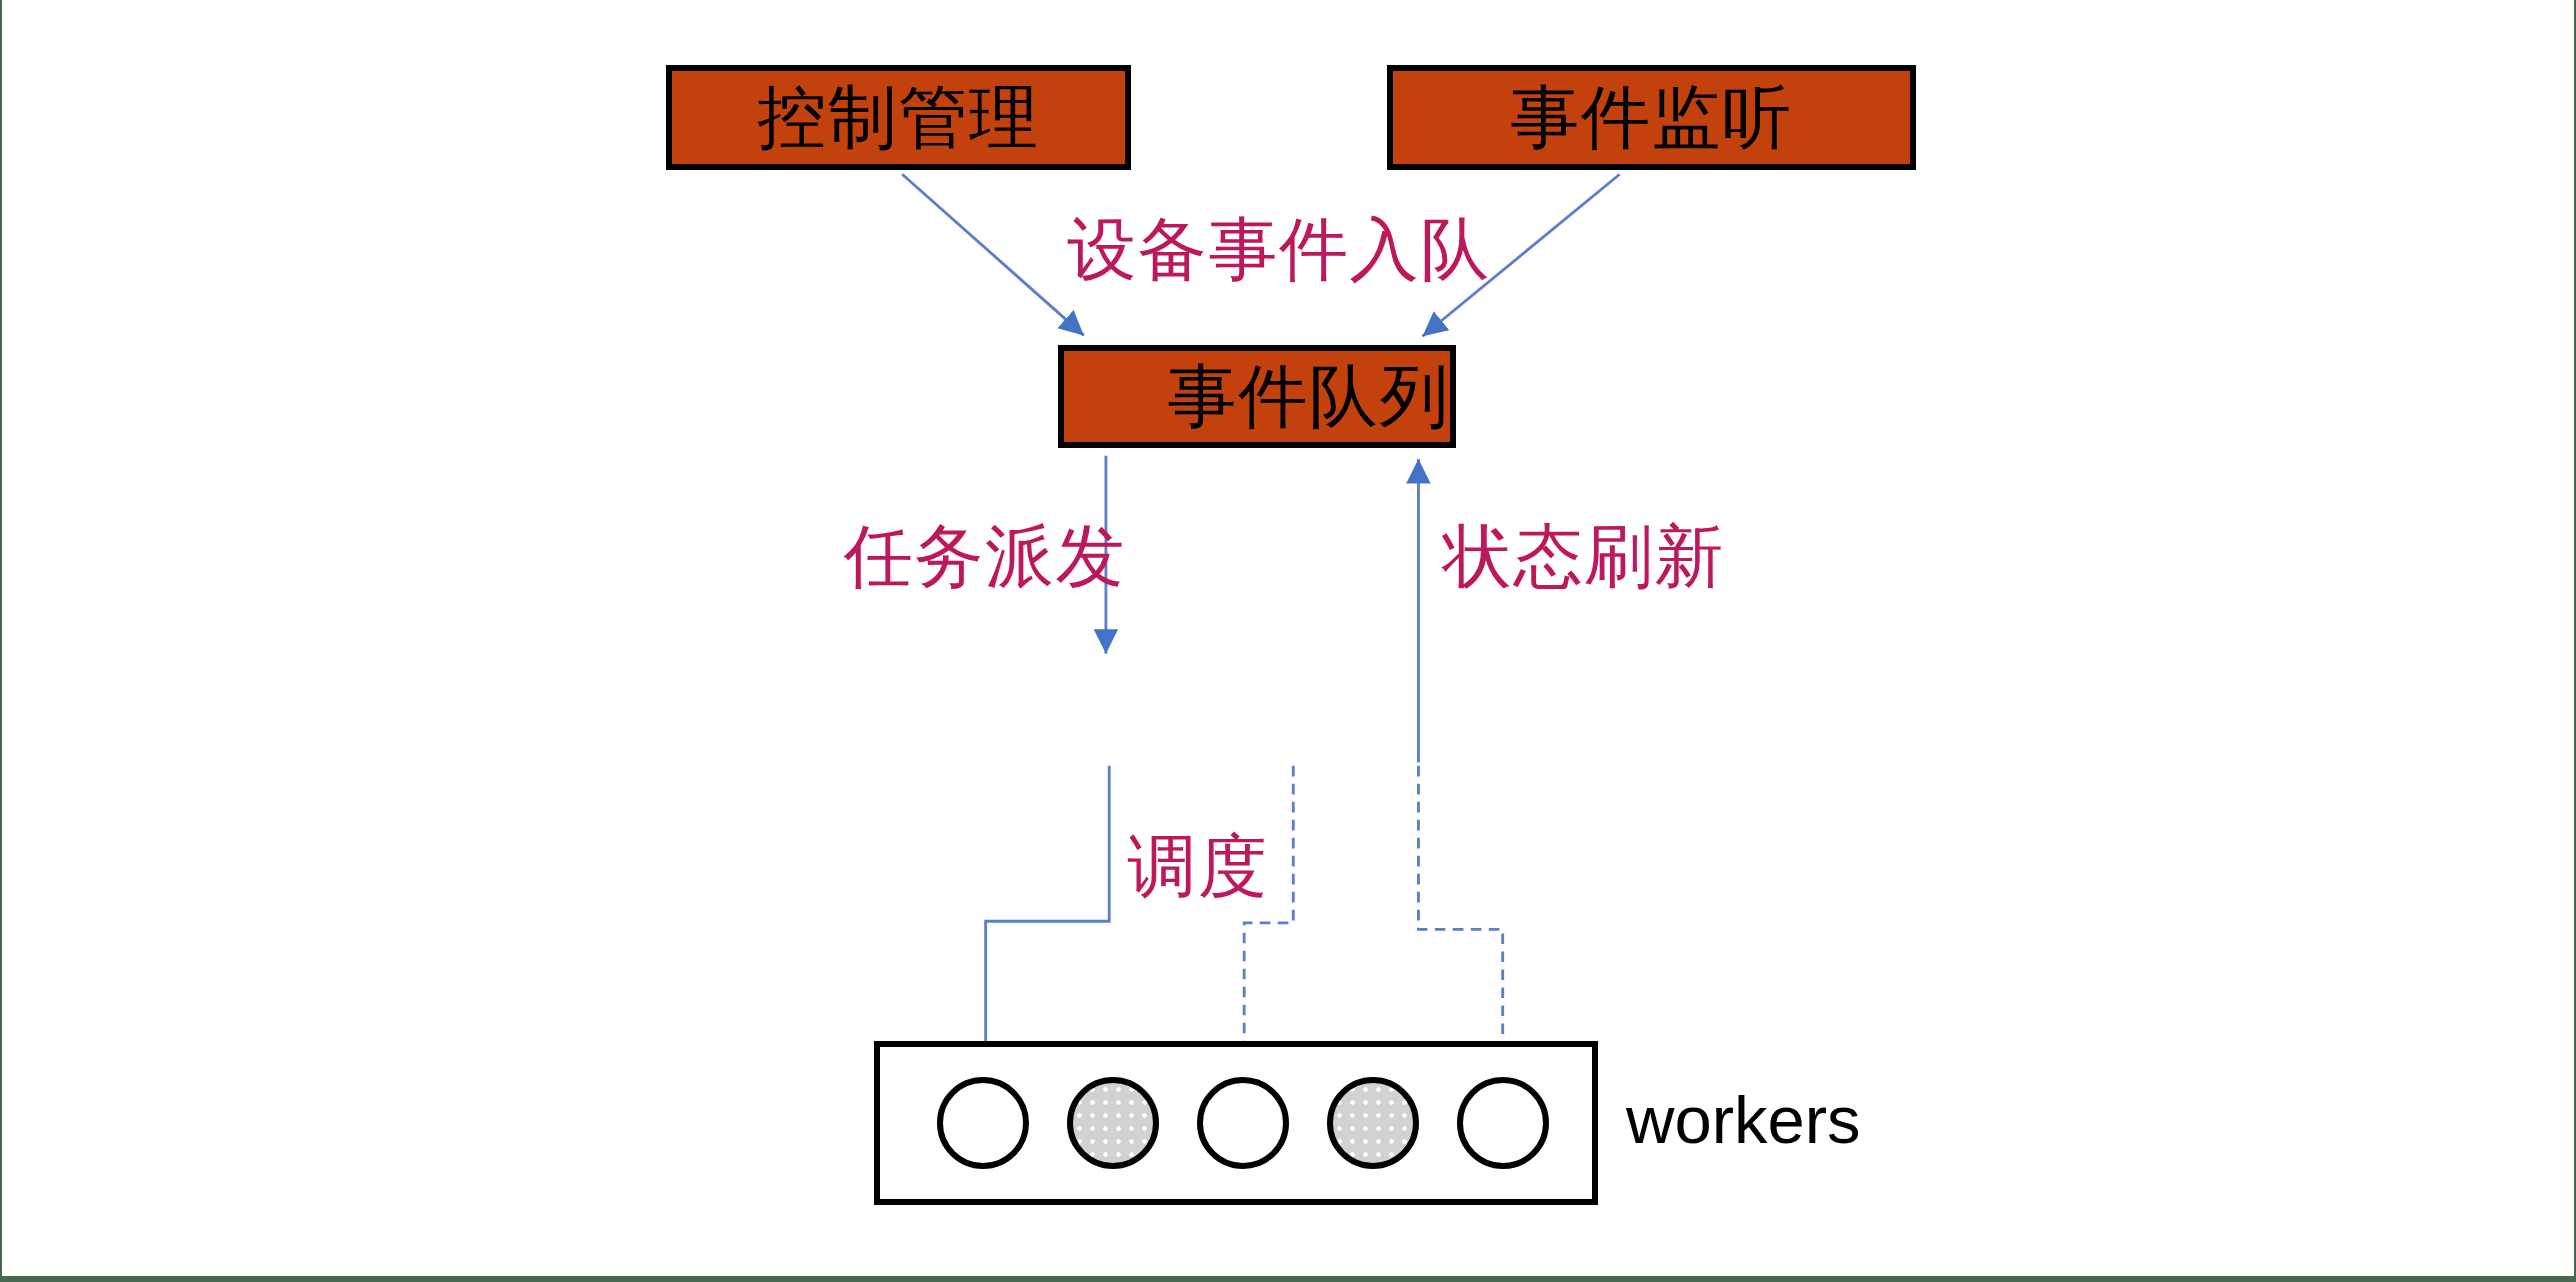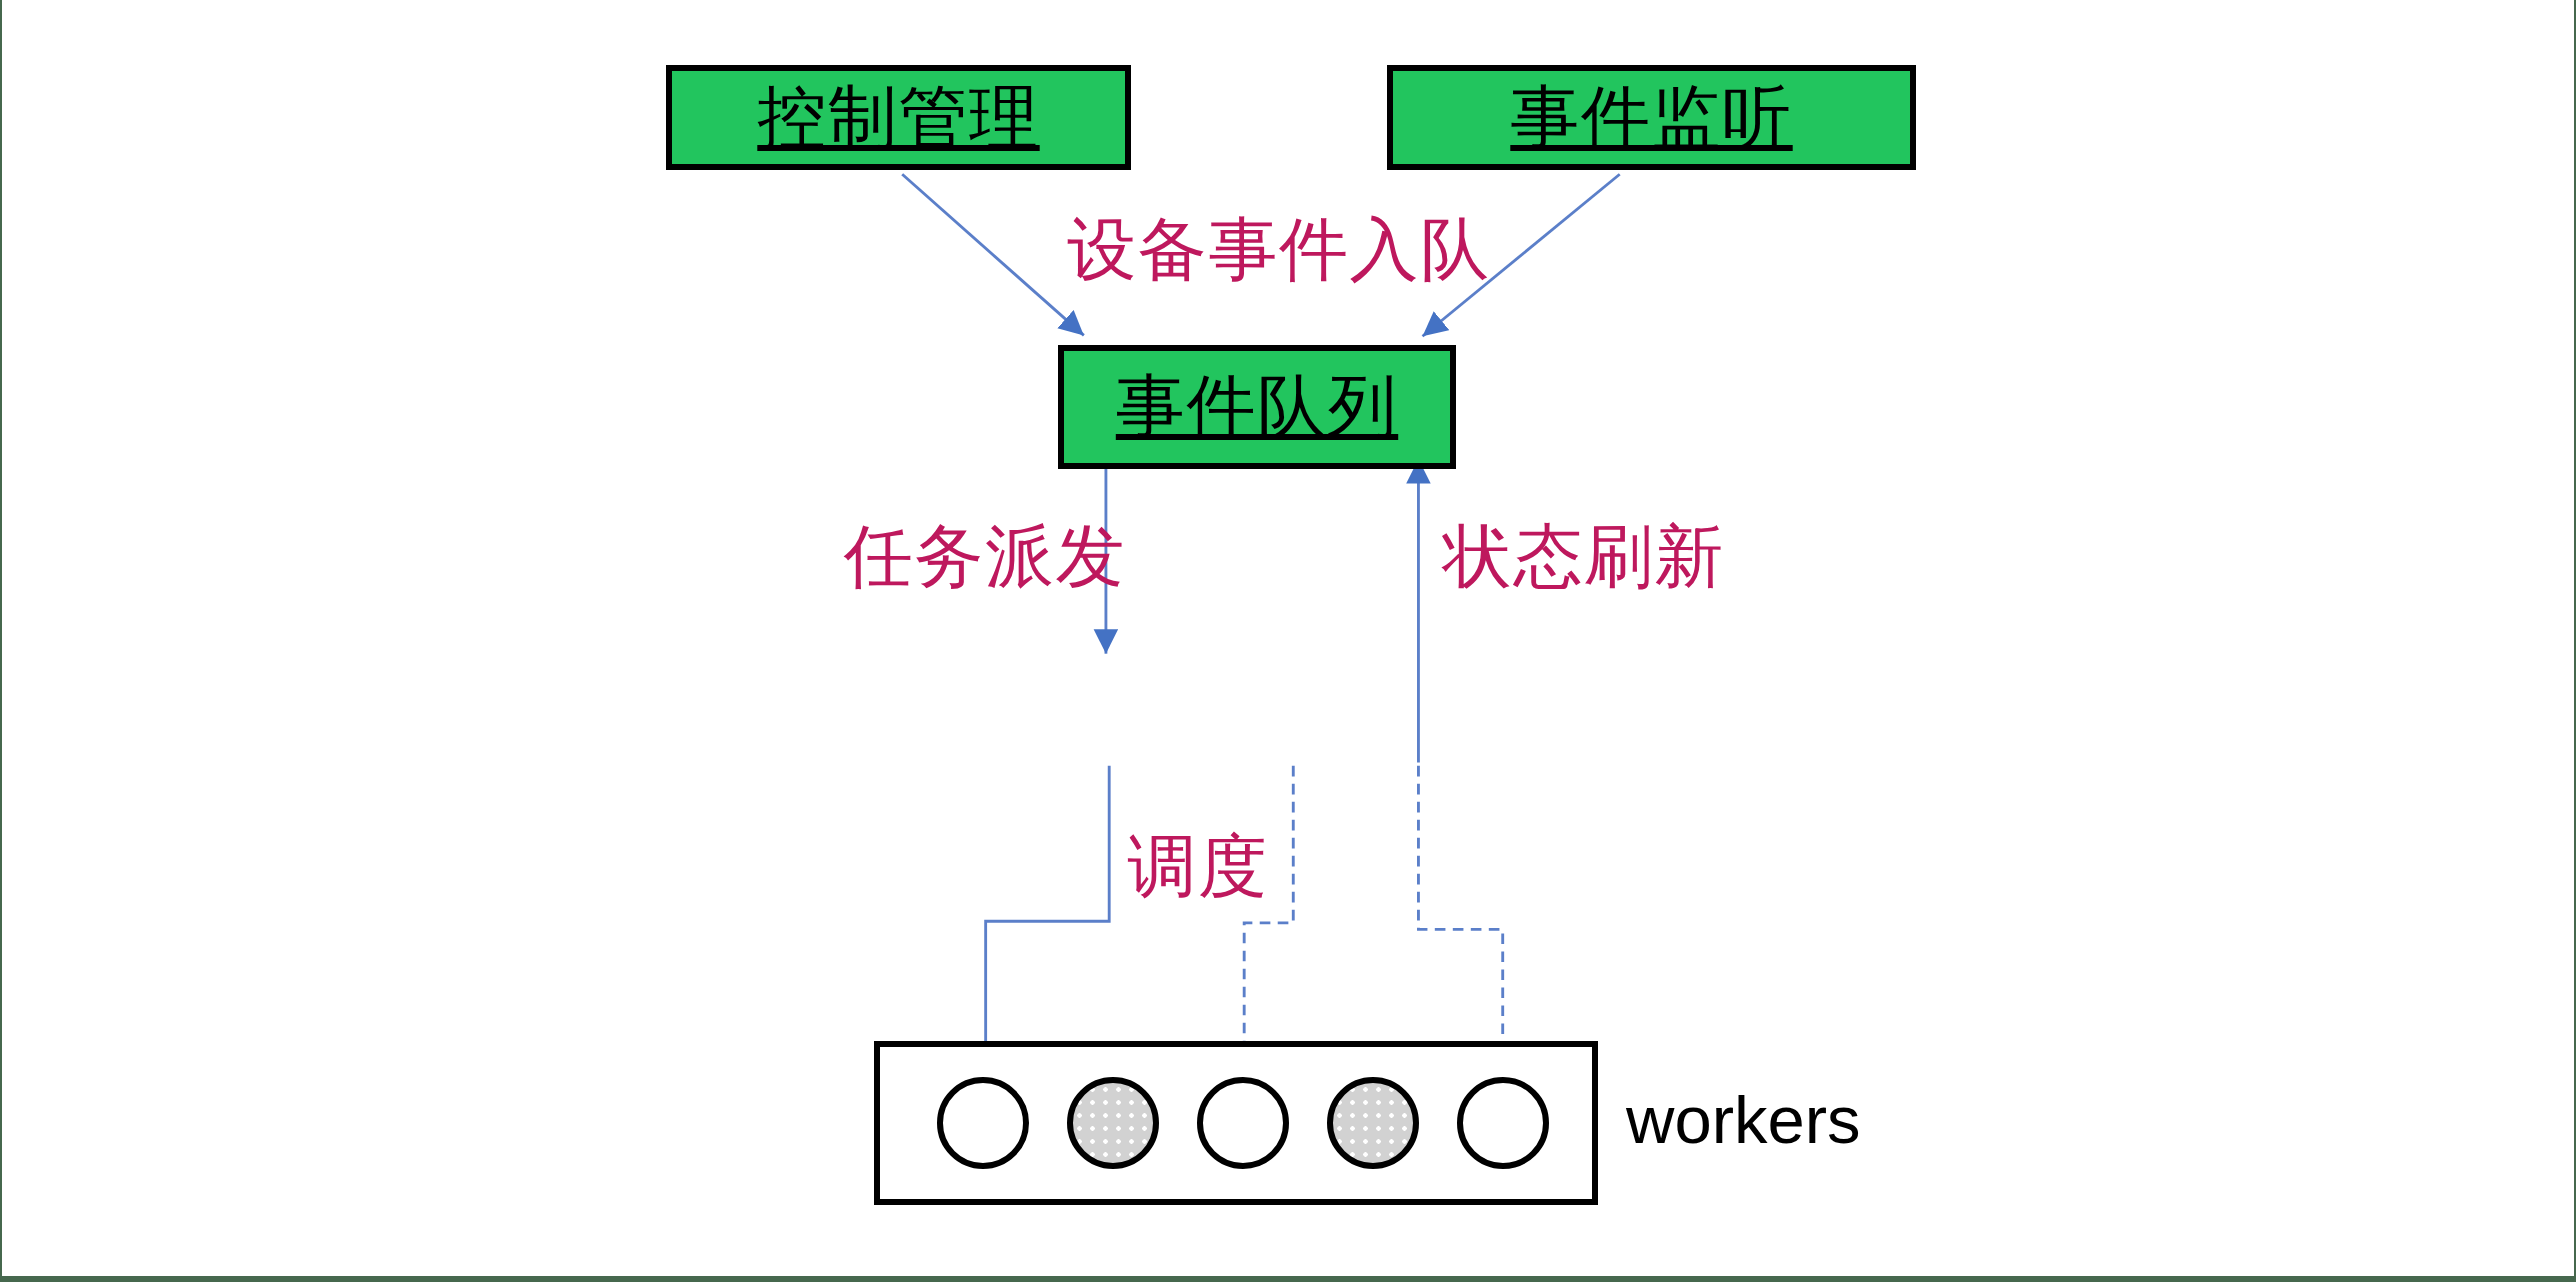--- a/index.html
+++ b/index.html
@@ -12,25 +12,24 @@
     border-left:2.5px solid #46684E;
     border-right:2.5px solid #46684E;
     border-bottom:6.5px solid #46684E;
     overflow:hidden;
   }
   svg.connectors{position:absolute;left:0;top:0;width:2576px;height:1282px;}
   .node{
     position:absolute;
     box-sizing:border-box;
     border:6.5px solid #000;
-    background:#22c55e;
+    background:#c2410c;
     display:flex;align-items:center;justify-content:center;
     font-size:69px;color:#000;letter-spacing:1.6px;
     white-space:nowrap;
-    text-decoration:underline;
   }
   .edge-label{
     position:absolute;
     font-size:69px;color:#be185d;letter-spacing:1.6px;
     white-space:nowrap;
     transform:translate(-50%,-50%);
   }
   .workers-box{
     position:absolute;
     left:872px;top:1041px;width:724px;height:164px;
@@ -82,21 +81,21 @@
   </svg>
 
   <div class="node" style="left:664px;top:65px;width:465px;height:105px;">
     <span>控制管理</span>
   </div>
 
   <div class="node" style="left:1385px;top:65px;width:529px;height:105px;align-items:center;">
     <span>事件监听</span>
   </div>
 
-  <div class="node" style="left:1056px;top:345px;width:398px;height:124px;">
+  <div class="node" style="left:1056px;top:345px;width:398px;height:103px;justify-content:flex-end;">
     <span>事件队列</span>
   </div>
 
 
   <div class="workers-box" id="workers-box">
       <div class="worker-circle"></div>
       <div class="worker-circle busy"></div>
       <div class="worker-circle"></div>
       <div class="worker-circle busy"></div>
       <div class="worker-circle"></div>

